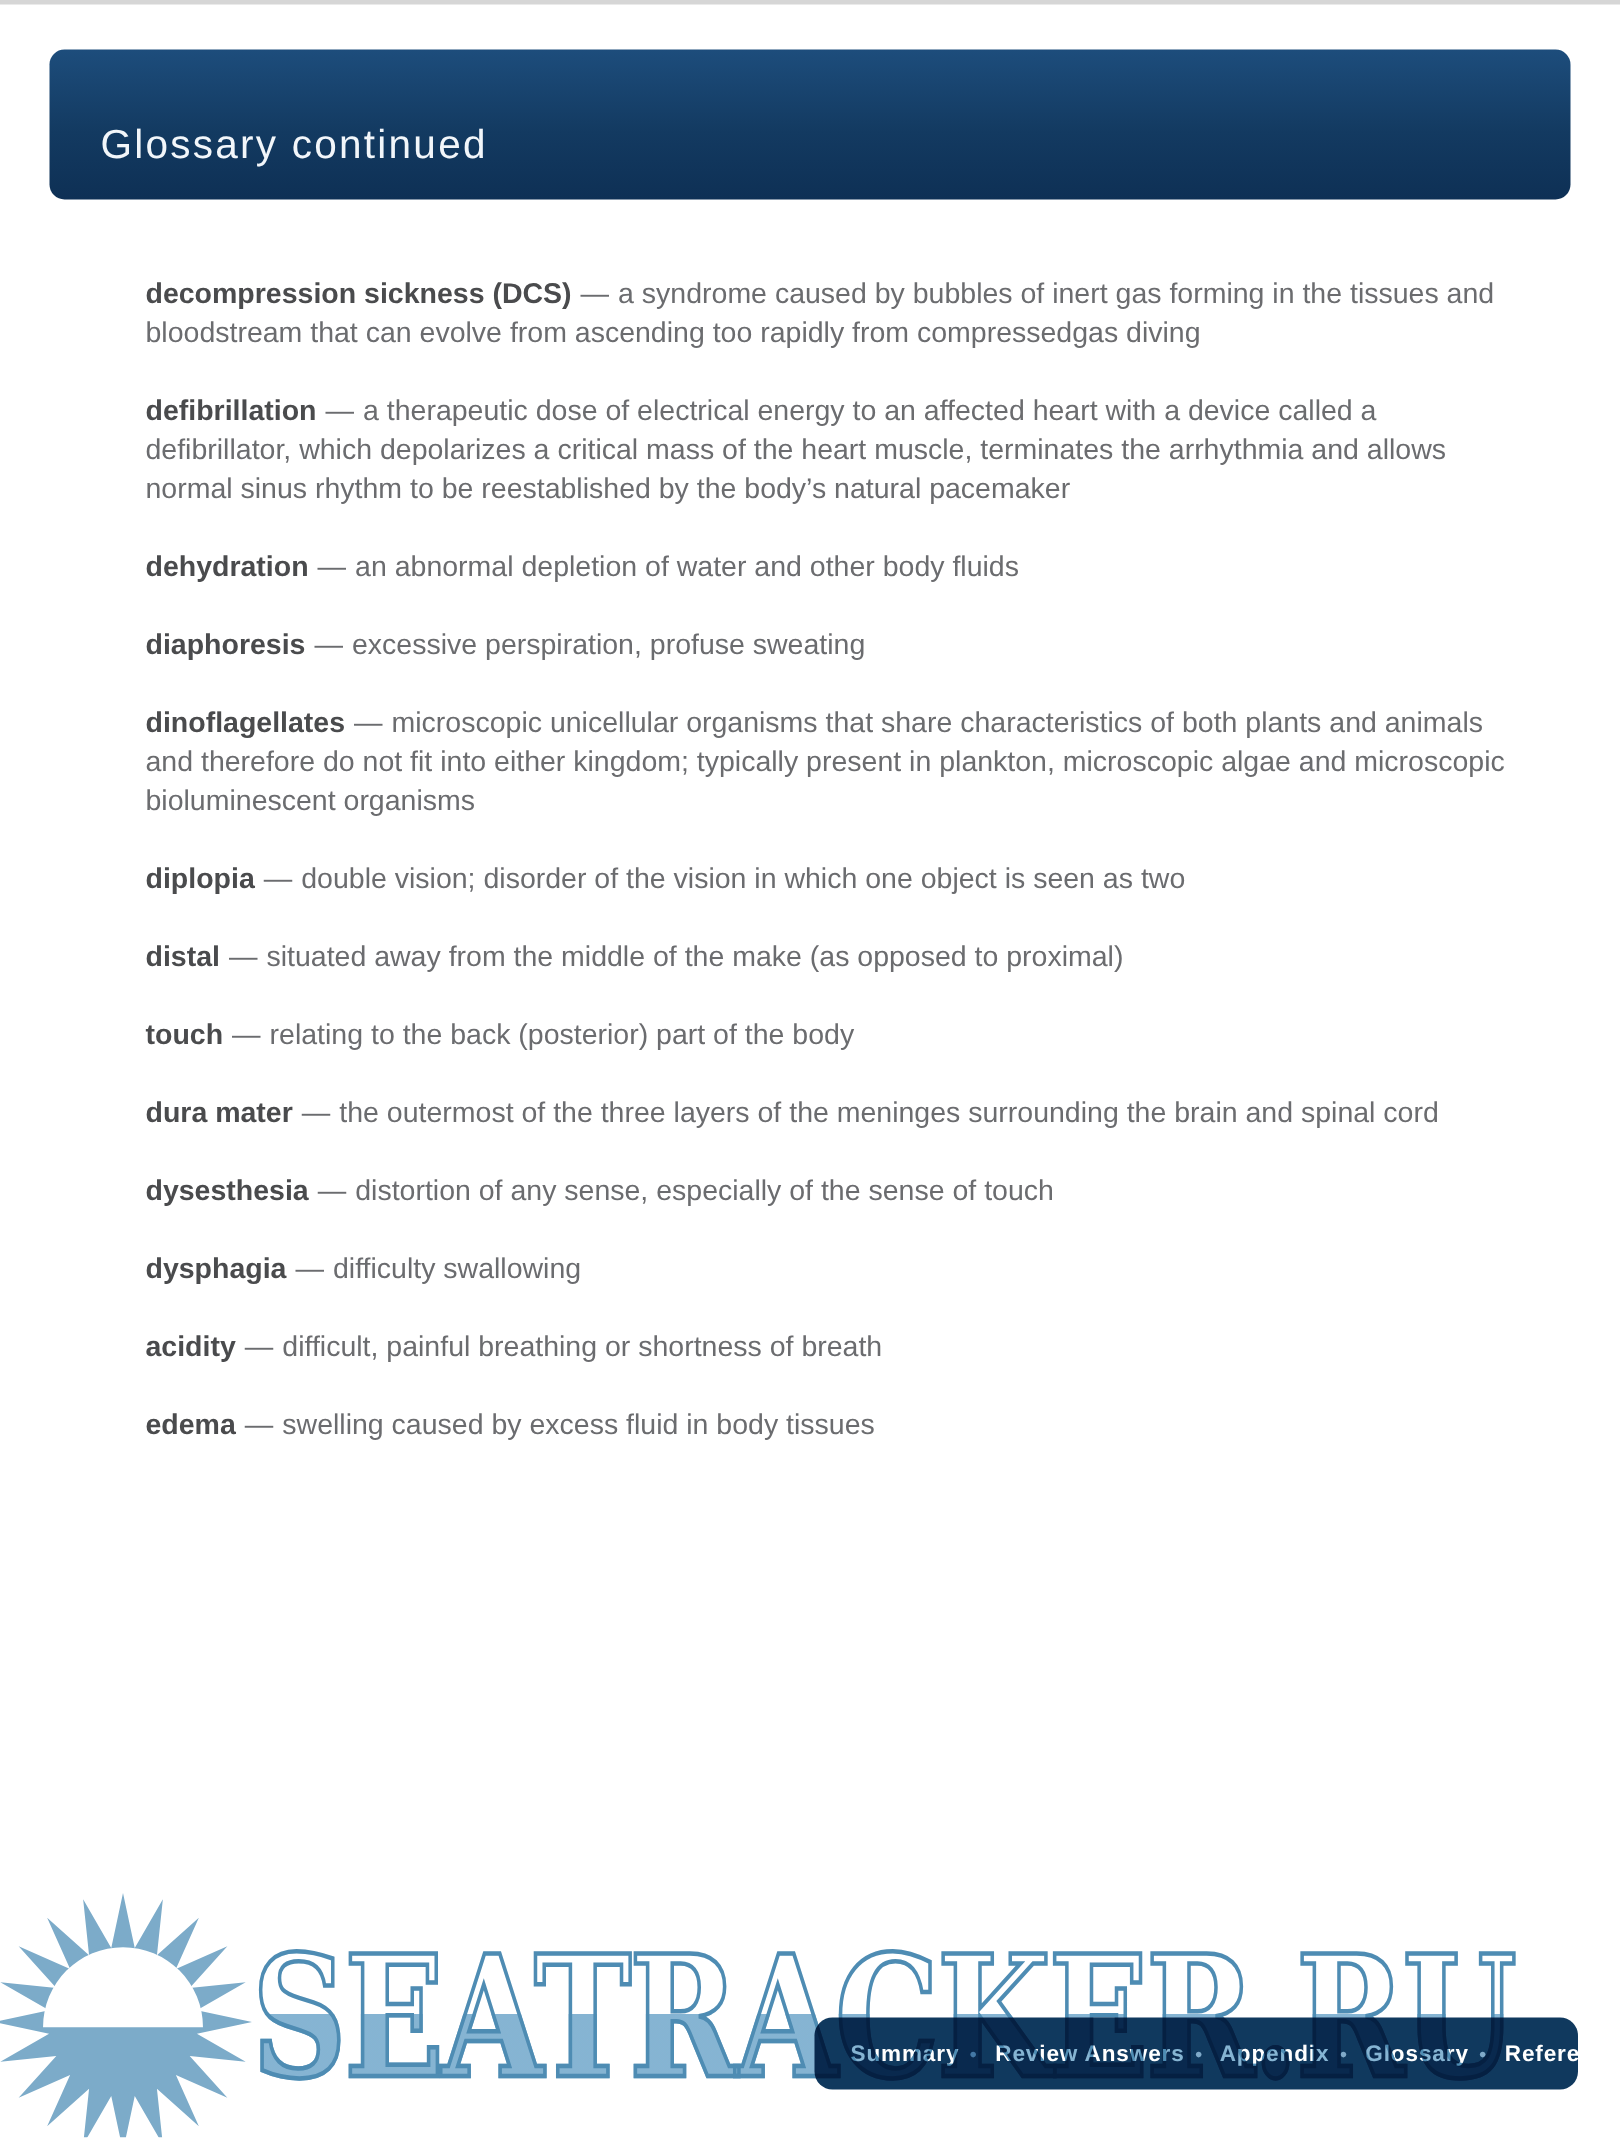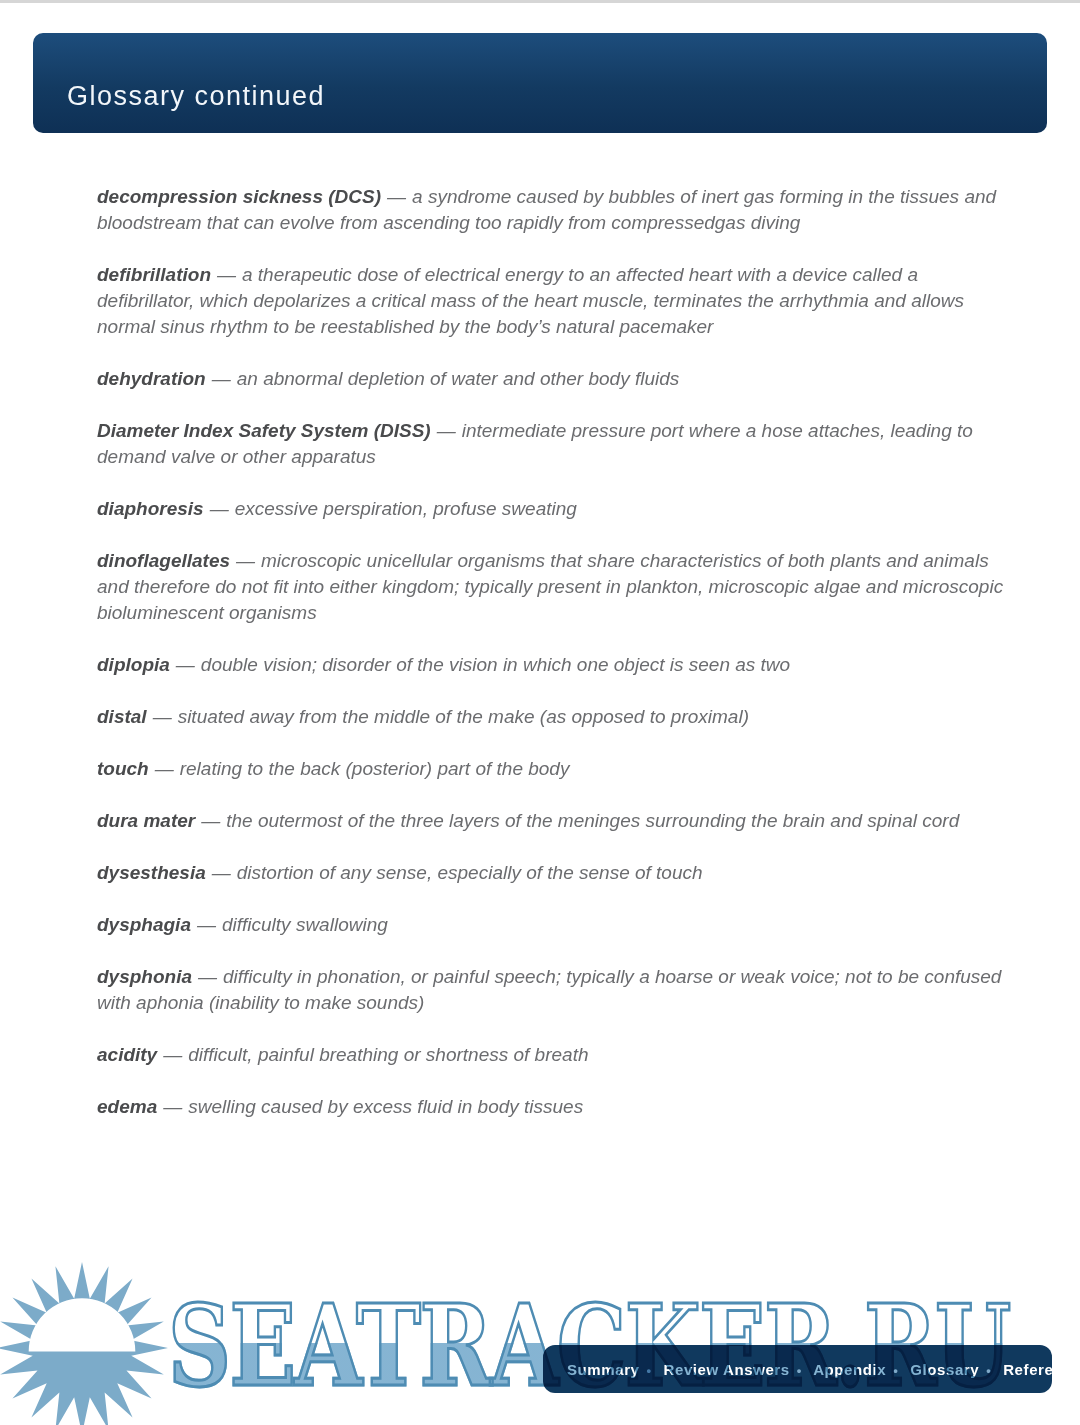--- a/index.html
+++ b/index.html
@@ -26,21 +26,21 @@
   .header-title {
     color: #f2f6fa;
     font-size: 27px;
     letter-spacing: 1.5px;
     padding-left: 34px;
     padding-top: 26px;
     font-weight: 400;
   }
   
   .content {
-    position: absolute; left: 97px; top: 184px; width: 910px; font-style: italic;
+    position: absolute; left: 97px; top: 184px; width: 910px;
   }
   .entry {
     font-size: 19px;
     line-height: 26px;
     color: #6b6c6f;
     margin: 0 0 26px 0;
   }
   .term { font-weight: bold; color: #4a4b4d; }
   .dash { margin: 0 6px; color: #6b6c6f; }
   
@@ -104,39 +104,37 @@
   </div>
 
   <div class="content">
 
       <p class="entry"><b class="term">decompression sickness (DCS)</b><span class="dash">—</span><span class="def">a syndrome caused by bubbles of inert gas forming in the tissues and bloodstream that can evolve from ascending too rapidly from compressedgas diving</span></p>
 
       <p class="entry"><b class="term">defibrillation</b><span class="dash">—</span><span class="def">a therapeutic dose of electrical energy to an affected heart with a device called a defibrillator, which depolarizes a critical mass of the heart muscle, terminates the arrhythmia and allows normal sinus rhythm to be reestablished by the body’s natural pacemaker</span></p>
 
       <p class="entry"><b class="term">dehydration</b><span class="dash">—</span><span class="def">an abnormal depletion of water and other body fluids</span></p>
 
-      <p class="entry"><b class="term">Diameter Index Safety System (DISS)</b><span class="dash">—</span><span class="def">intermediate pressure port where a hose attaches, leading to demand valve or other apparatus</span></p>
 
       <p class="entry"><b class="term">diaphoresis</b><span class="dash">—</span><span class="def">excessive perspiration, profuse sweating</span></p>
 
       <p class="entry"><b class="term">dinoflagellates</b><span class="dash">—</span><span class="def">microscopic unicellular organisms that share characteristics of both plants and animals and therefore do not fit into either kingdom; typically present in plankton, microscopic algae and microscopic bioluminescent organisms</span></p>
 
       <p class="entry"><b class="term">diplopia</b><span class="dash">—</span><span class="def">double vision; disorder of the vision in which one object is seen as two</span></p>
 
       <p class="entry"><b class="term">distal</b><span class="dash">—</span><span class="def">situated away from the middle of the make (as opposed to proximal)</span></p>
 
       <p class="entry"><b class="term">touch</b><span class="dash">—</span><span class="def">relating to the back (posterior) part of the body</span></p>
 
       <p class="entry"><b class="term">dura mater</b><span class="dash">—</span><span class="def">the outermost of the three layers of the meninges surrounding the brain and spinal cord</span></p>
 
       <p class="entry"><b class="term">dysesthesia</b><span class="dash">—</span><span class="def">distortion of any sense, especially of the sense of touch</span></p>
 
       <p class="entry"><b class="term">dysphagia</b><span class="dash">—</span><span class="def">difficulty swallowing</span></p>
 
-      <p class="entry"><b class="term">dysphonia</b><span class="dash">—</span><span class="def">difficulty in phonation, or painful speech; typically a hoarse or weak voice; not to be confused with aphonia (inability to make sounds)</span></p>
 
       <p class="entry"><b class="term">acidity</b><span class="dash">—</span><span class="def">difficult, painful breathing or shortness of breath</span></p>
 
       <p class="entry"><b class="term">edema</b><span class="dash">—</span><span class="def">swelling caused by excess fluid in body tissues</span></p>
 
     </div>
 
   <div class="footer-bar">
     <div class="nav">
       

